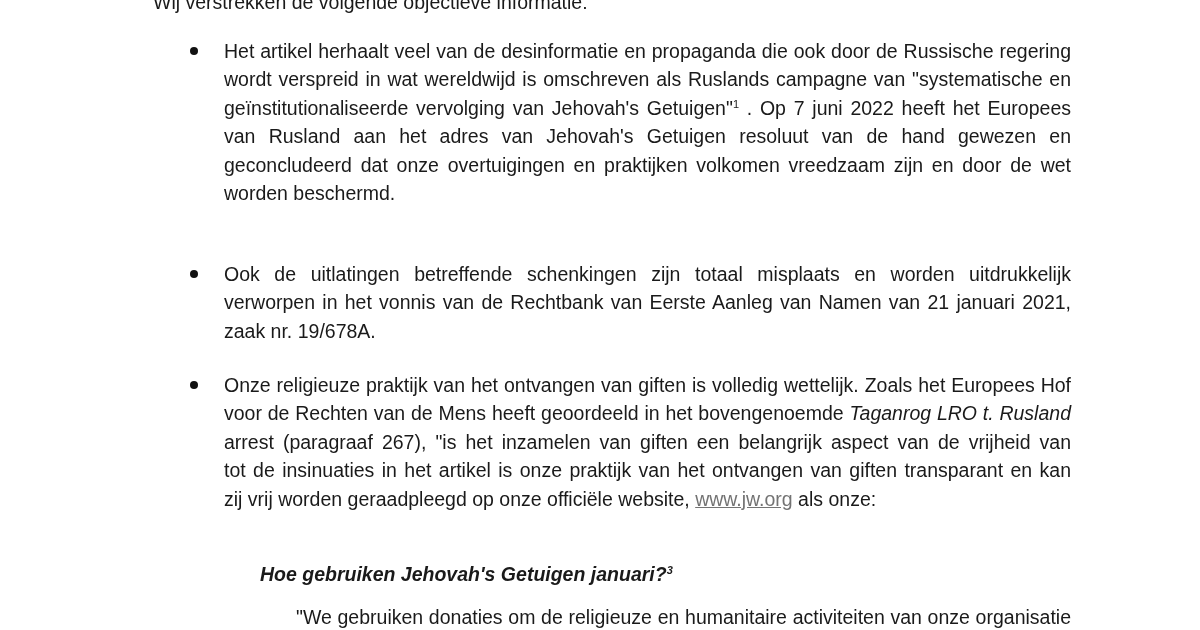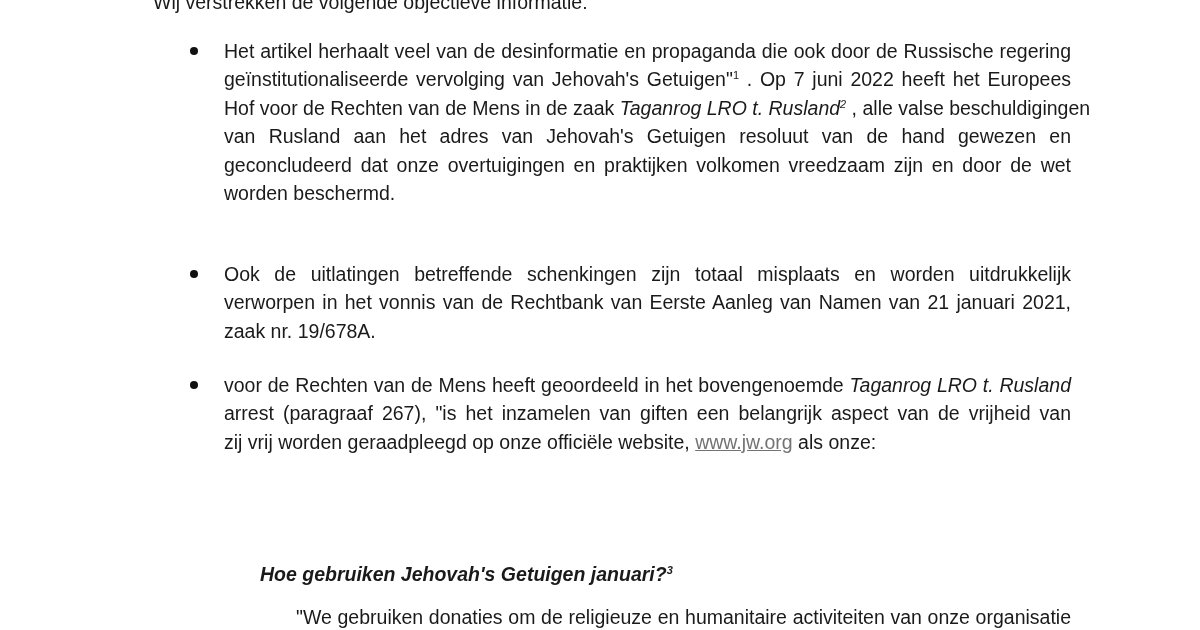--- a/index.html
+++ b/index.html
@@ -92,38 +92,40 @@
 </head>
 <body>
 
 <div class="page">
 
   <div class="intro">Wij verstrekken de volgende objectieve informatie:</div>
 
   <div class="bullet-item" style="top: 37px;">
     <span class="bullet-dot"></span>
     <span class="line">Het artikel herhaalt veel van de desinformatie en propaganda die ook door de Russische regering</span>
+    <span class="line">wordt verspreid in wat wereldwijd is omschreven als Ruslands campagne van "systematische en</span>
     <span class="line"><span>geïnstitutionaliseerde vervolging van Jehovah's Getuigen"</span><sup>1</sup><span> . Op 7 juni 2022 heeft het Europees</span></span>
-    <span class="line"><span>Hof voor de Rechten van de Mens in de zaak </span><span class="it">Taganrog LRO t. Rusland</span><sup class="it">2</sup><span> , alle valse beschuldigingen</span></span>
     <span class="line">van Rusland aan het adres van Jehovah's Getuigen resoluut van de hand gewezen en</span>
     <span class="line">geconcludeerd dat onze overtuigingen en praktijken volkomen vreedzaam zijn en door de wet</span>
     <span class="line last">worden beschermd.</span>
   </div>
 
   <div class="bullet-item" style="top: 260px;">
     <span class="bullet-dot"></span>
     <span class="line">Ook de uitlatingen betreffende schenkingen zijn totaal misplaats en worden uitdrukkelijk</span>
     <span class="line">verworpen in het vonnis van de Rechtbank van Eerste Aanleg van Namen van 21 januari 2021,</span>
     <span class="line last">zaak nr. 19/678A.</span>
   </div>
 
   <div class="bullet-item" style="top: 371px;">
     <span class="bullet-dot"></span>
+    <span class="line">Onze religieuze praktijk van het ontvangen van giften is volledig wettelijk. Zoals het Europees Hof</span>
     <span class="line"><span>voor de Rechten van de Mens heeft geoordeeld in het bovengenoemde </span><span class="it">Taganrog LRO t. Rusland</span></span>
     <span class="line">arrest (paragraaf 267), "is het inzamelen van giften een belangrijk aspect van de vrijheid van</span>
+    <span class="line">tot de insinuaties in het artikel is onze praktijk van het ontvangen van giften transparant en kan</span>
     <span class="line last"><span>zij vrij worden geraadpleegd op onze officiële website, </span><a class="link">www.jw.org</a><span> als onze:</span></span>
   </div>
 
   <div class="subhead"><span>Hoe gebruiken Jehovah's Getuigen januari?</span><sup>3</sup></div>
 
   <div class="quote">"We gebruiken donaties om de religieuze en humanitaire activiteiten van onze organisatie</div>
 
 </div>
 
 </body></html>

